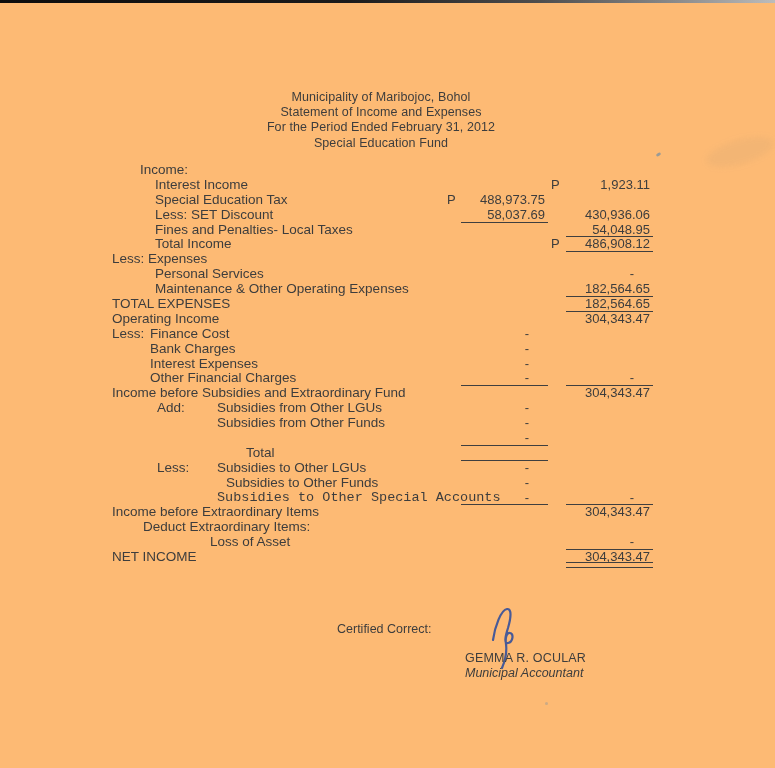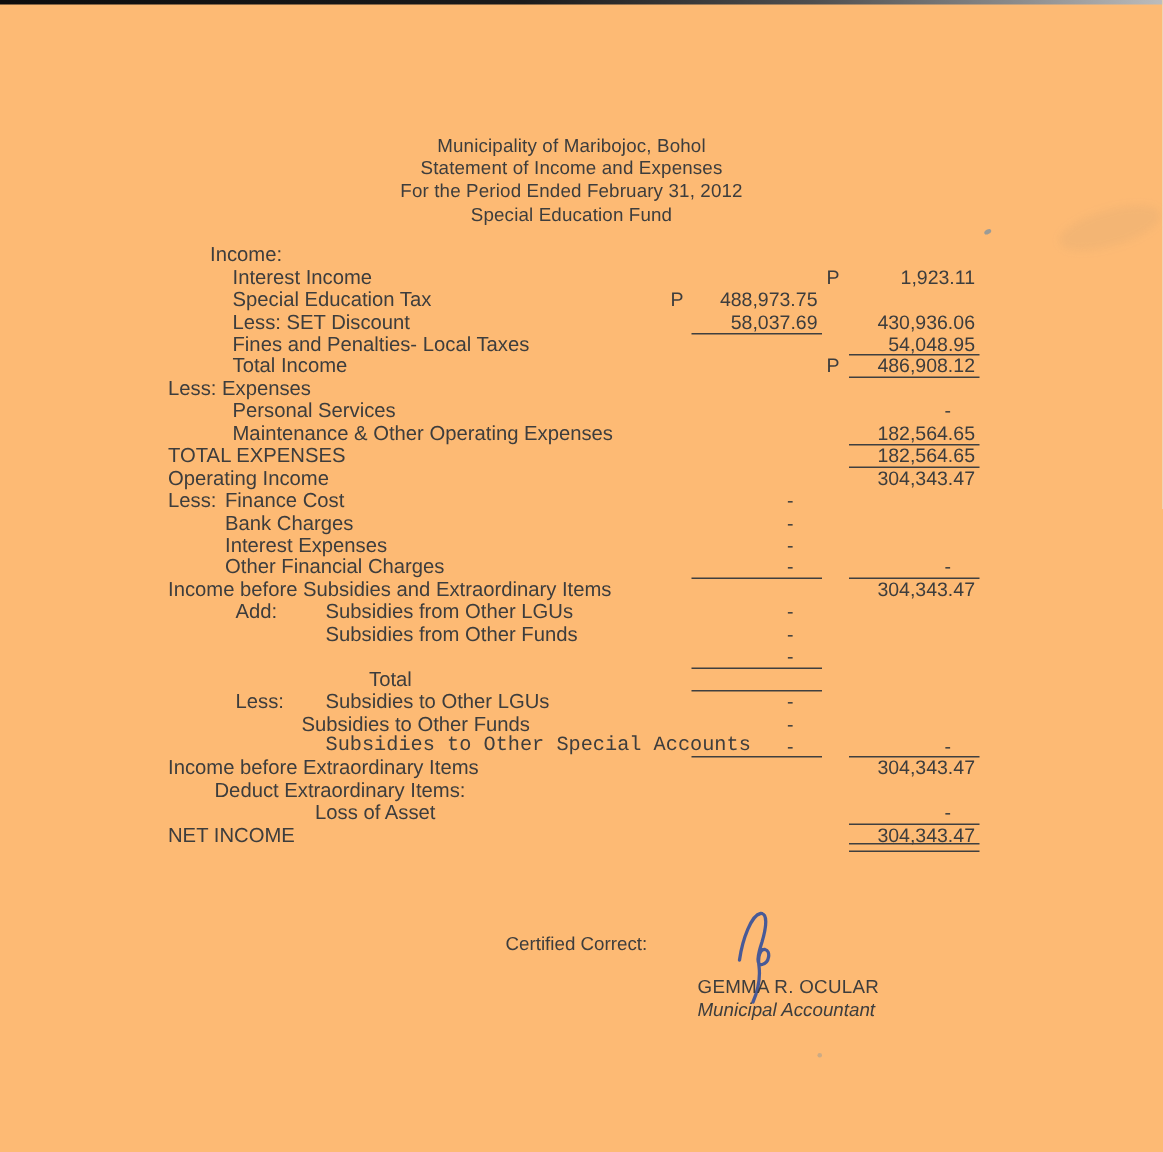--- a/index.html
+++ b/index.html
@@ -124,21 +124,21 @@
         <span class="val mid dash">-</span>
       </div>
       <div class="row">
         <span class="lbl" style="left: 150px;">Other Financial Charges</span>
         <span class="val mid dash">-</span>
         <span class="val right dash">-</span>
         <div class="rule mid"></div>
         <div class="rule right"></div>
       </div>
       <div class="row">
-        <span class="lbl" style="left: 112px;">Income before Subsidies and Extraordinary Items</span>
+        <span class="lbl" style="left: 112px;">Income before Subsidies and Extraordinary Fund</span>
         <span class="val right">304,343.47</span>
       </div>
       <div class="row">
         <span class="lbl" style="left: 157px;">Add:</span>
         <span class="lbl" style="left: 217px;">Subsidies from Other LGUs</span>
         <span class="val mid dash">-</span>
       </div>
       <div class="row">
         <span class="lbl" style="left: 217px;">Subsidies from Other Funds</span>
         <span class="val mid dash">-</span>
@@ -150,21 +150,21 @@
       <div class="row">
         <span class="lbl" style="left: 246px;">Total</span>
         <div class="rule mid"></div>
       </div>
       <div class="row">
         <span class="lbl" style="left: 157px;">Less:</span>
         <span class="lbl" style="left: 217px;">Subsidies to Other LGUs</span>
         <span class="val mid dash">-</span>
       </div>
       <div class="row">
-        <span class="lbl" style="left: 201px;">Subsidies to Other Funds</span>
+        <span class="lbl" style="left: 226px;">Subsidies to Other Funds</span>
         <span class="val mid dash">-</span>
       </div>
       <div class="row">
         <span class="lbl" style="left: 217px; font-family: Liberation Mono, monospace;">Subsidies to Other Special Accounts</span>
         <span class="val mid dash">-</span>
         <span class="val right dash">-</span>
         <div class="rule mid"></div>
         <div class="rule right"></div>
       </div>
       <div class="row">

